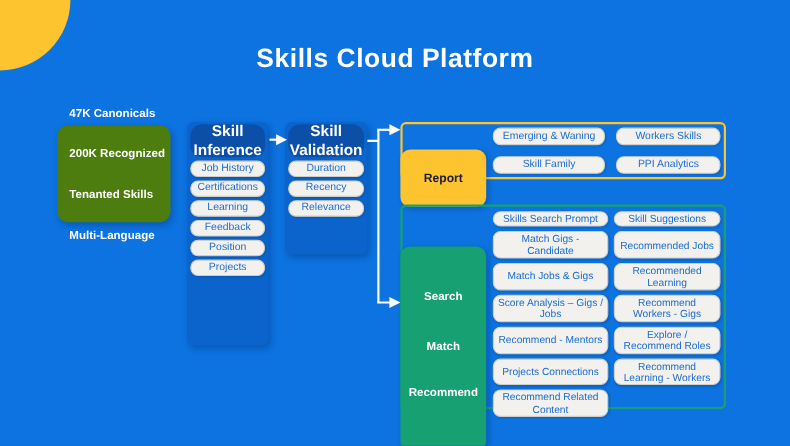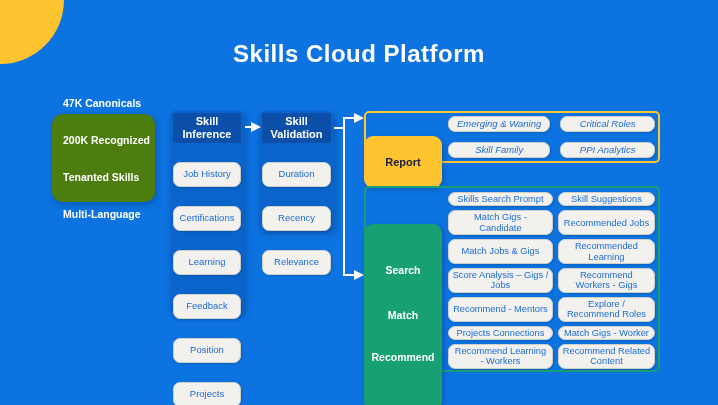--- a/index.html
+++ b/index.html
@@ -35,32 +35,32 @@
 
   .col {
     position: absolute;
     background: #0a64cc; border-radius: 6px;
     padding: 2px 3px; 
     box-shadow: 2px 3px 6px rgba(0,25,80,.28);
   }
   .col-inference { left: 170px; top: 111px; width: 74px; height: 203px; }
   .col-validation { left: 259px; top: 111px; width: 75px; height: 120px; }
   .col-header {
-    background: #0b4fa8; border-radius: 1px; height: 30px;
-    color: #ffffff; font-weight: bold; font-size: 11px; line-height: 1.2;
+    background: #0b4fa8; border-radius: 11px; height: 30px;
+    color: #ffffff; font-weight: bold; font-size: 14px; line-height: 1.2;
     display: flex; align-items: center; justify-content: center; text-align: center;
   }
   .pill {
     background: #f2f1ed; border: 1px solid #cfcfc9; border-radius: 7px;
     color: #1b6cd6; font-size: 9.5px; line-height: 1.12;
     display: flex; align-items: center; justify-content: center; text-align: center;
     box-shadow: 1px 1px 2px rgba(0,0,0,.15);
     padding: 1px 3px;
   }
-  .col .pill { height: 25px; margin-top: 19px; }
+  .col .pill { height: 15px; margin-top: 3px; }
 
   .section {
     position: absolute; left: 364px; width: 296px;
     border-radius: 5px;
   }
   .section-report { top: 111px; height: 52px; border: 2px solid #fdc42f; }
   .section-smr   { top: 186px; height: 186px; border: 2px solid #17a072; }
 
   .section-label {
     position: absolute; left: -2px; top: -2px; width: 78px;
@@ -76,21 +76,21 @@
   .smr-label {
     position: absolute; width: 100%; text-align: center;
     color: #ffffff; font-weight: bold; font-size: 10.5px;
   }
   .smr-label-search { top: 40px; }
   .smr-label-match { top: 85px; }
   .smr-label-recommend { top: 127px; }
 
   .report-items {
     position: absolute; left: 82px; top: 3px; right: 3px; bottom: 3px;
-    display: grid; grid-template-columns: 1.08fr 1fr; gap: 10px; font-style: italic;
+    display: grid; grid-template-columns: 1.08fr 1fr; gap: 10px;
   }
   .smr-items {
     position: absolute; left: 82px; top: 4px; right: 3px; bottom: 4px;
     display: grid; grid-template-columns: 1.08fr 1fr;
     column-gap: 5px; row-gap: 4px; grid-auto-rows: 1fr;
   }
   .smr-items .pill { font-size: 9.3px; }
 
   .connectors { position: absolute; inset: 0; pointer-events: none; }
 </style>
@@ -136,21 +136,21 @@
     <line x1="245" y1="127" x2="252" y2="127" stroke="#ffffff" stroke-width="2" marker-end="url(#ah)"></line>
     <path d="M334 128 H344 M344 118 V275" stroke="#ffffff" stroke-width="2" fill="none"></path>
     <line x1="343" y1="118" x2="355" y2="118" stroke="#ffffff" stroke-width="2" marker-end="url(#ah)"></line>
     <line x1="343" y1="275" x2="355" y2="275" stroke="#ffffff" stroke-width="2" marker-end="url(#ah)"></line>
   </svg>
 
   <div class="section section-report">
     <div class="section-label report-label">Report</div>
     <div class="report-items">
       <div class="pill">Emerging &amp; Waning</div>
-      <div class="pill">Critical Roles</div>
+      <div class="pill">Workers Skills</div>
       <div class="pill">Skill Family</div>
       <div class="pill">PPI Analytics</div>
     </div>
   </div>
 
   <div class="section section-smr">
     <div class="section-label smr-label-box">
       <div class="smr-label smr-label-search">Search</div>
       <div class="smr-label smr-label-match">Match</div>
       <div class="smr-label smr-label-recommend">Recommend</div>
@@ -160,19 +160,18 @@
       <div class="pill">Skill Suggestions</div>
       <div class="pill">Match Gigs - Candidate</div>
       <div class="pill">Recommended Jobs</div>
       <div class="pill">Match Jobs &amp; Gigs</div>
       <div class="pill">Recommended Learning</div>
       <div class="pill">Score Analysis – Gigs / Jobs</div>
       <div class="pill">Recommend Workers - Gigs</div>
       <div class="pill">Recommend - Mentors</div>
       <div class="pill">Explore / Recommend Roles</div>
       <div class="pill">Projects Connections</div>
-      <div class="pill">Match Gigs - Worker</div>
       <div class="pill">Recommend Learning - Workers</div>
       <div class="pill">Recommend Related Content</div>
     </div>
   </div>
 
 </div>
 
 </body></html>

